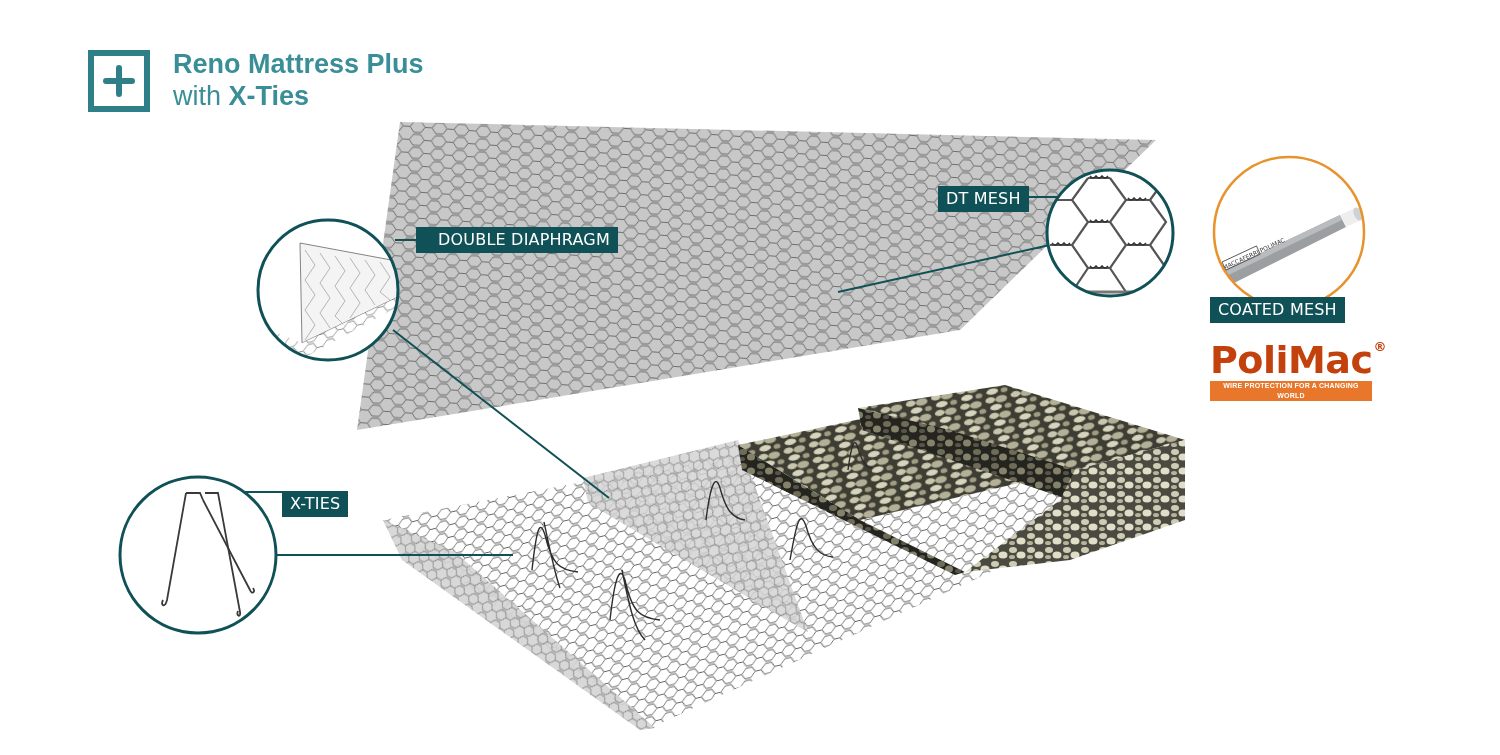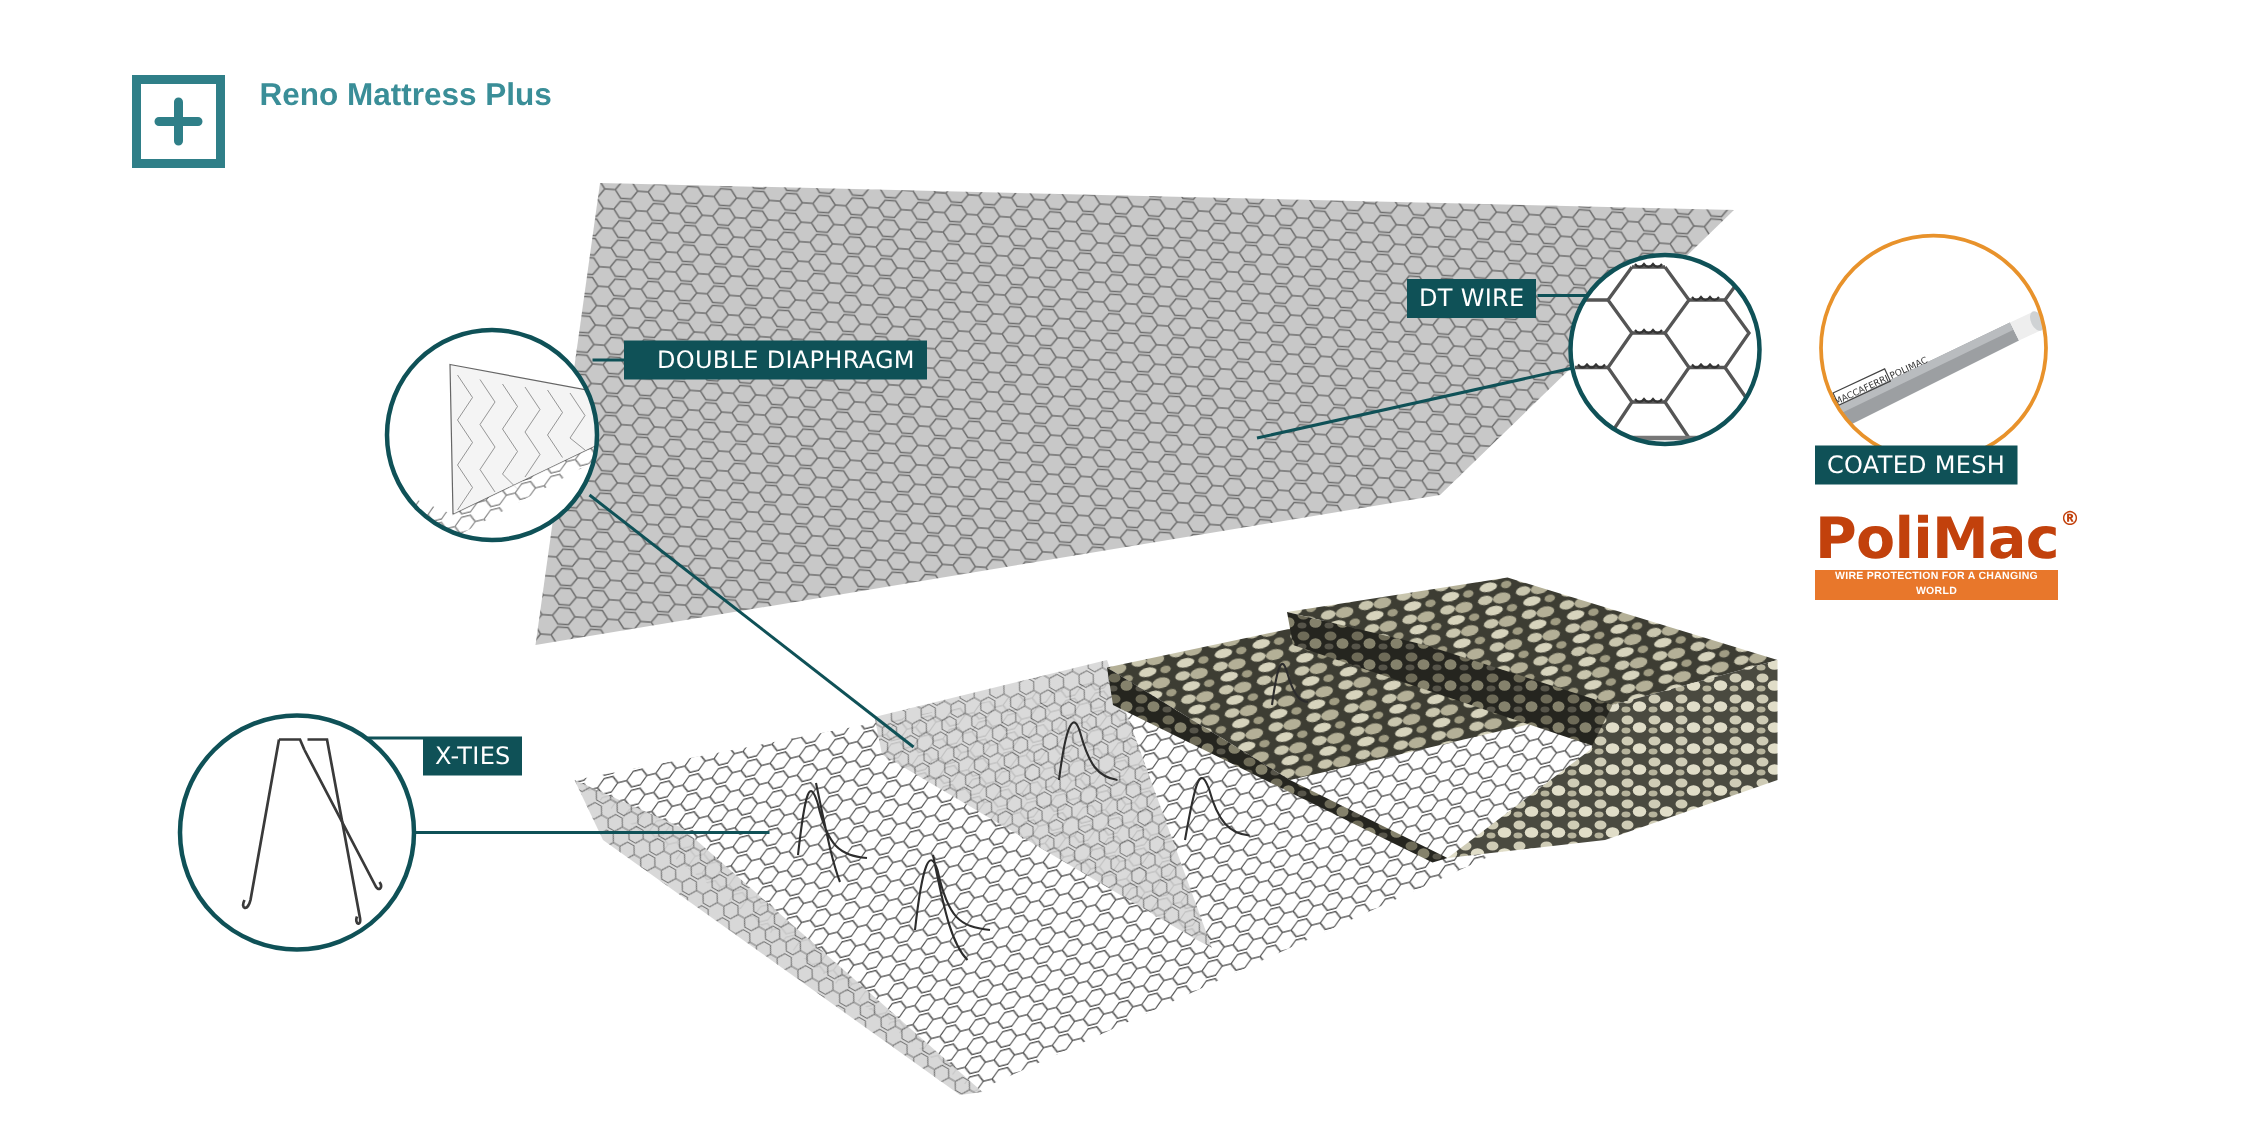--- a/index.html
+++ b/index.html
@@ -2,21 +2,21 @@
 <html><head>
 <meta charset="utf-8">
 <style>
   html, body { margin: 0; padding: 0; background: #ffffff; }
   body { width: 1500px; height: 755px; position: relative; overflow: hidden; font-family: "Liberation Sans", sans-serif; }
   .abs { position: absolute; }
 
   
   .plus-box { left: 88px; top: 50px; width: 62px; height: 62px; box-sizing: border-box; border: 6px solid #2f7f88; }
   .plus-box svg { display: block; width: 100%; height: 100%; }
-  .title { left: 173px; top: 48px; color: #3a8e98; font-size: 21px; line-height: 32px; }
+  .title { left: 173px; top: 48px; color: #3a8e98; font-size: 27px; line-height: 32px; }
   .title .l1 { font-weight: bold; display: block; }
   .title .l2 { display: block; }
   .title .l2 b { font-weight: bold; }
 
   
   .tag { background: #0f5157; color: #ffffff; font-family: "DejaVu Sans", sans-serif; font-size: 16px; line-height: 26px; padding: 0 8px; white-space: nowrap; letter-spacing: 0.2px; }
   .tag-dd { left: 416px; top: 227px; padding-left: 22px; }
   .tag-dt { left: 938px; top: 186px; }
   .tag-xt { left: 282px; top: 491px; }
   .tag-cw { left: 1210px; top: 297px; }
@@ -174,23 +174,24 @@
   </g>
 </svg>
 
 <div class="abs plus-box">
   <svg viewBox="0 0 50 50">
       <path d="M25,12 V38 M12,25 H38" stroke="#2f7f88" stroke-width="6" stroke-linecap="round" fill="none"></path>
     </svg>
 </div>
 <div class="abs title">
   <span class="l1">Reno Mattress Plus</span>
+  <span class="l2"><span>with </span><b>X-Ties</b></span>
 </div>
 
 <div class="abs tag tag-dd">DOUBLE DIAPHRAGM</div>
-<div class="abs tag tag-dt">DT WIRE</div>
+<div class="abs tag tag-dt">DT MESH</div>
 <div class="abs tag tag-xt">X-TIES</div>
 <div class="abs tag tag-cw">COATED MESH</div>
 
 <div class="abs polimac">
   <div class="name"><span>PoliMac</span><sup>®</sup></div>
   <div class="strap">WIRE PROTECTION FOR A CHANGING WORLD</div>
 </div>
 
 </body></html>

